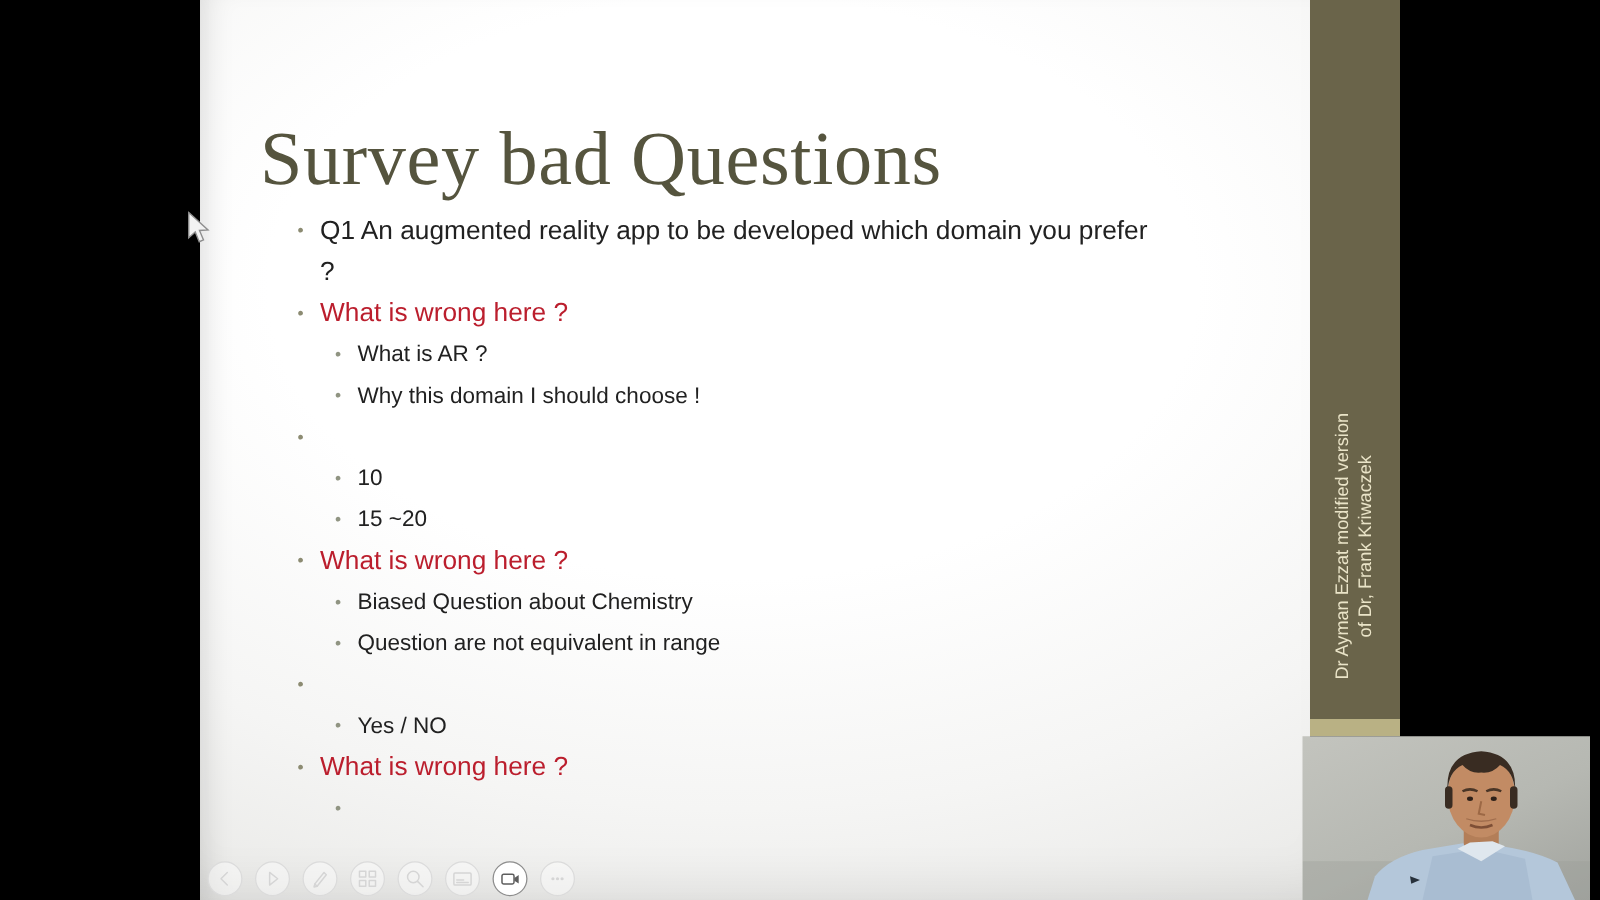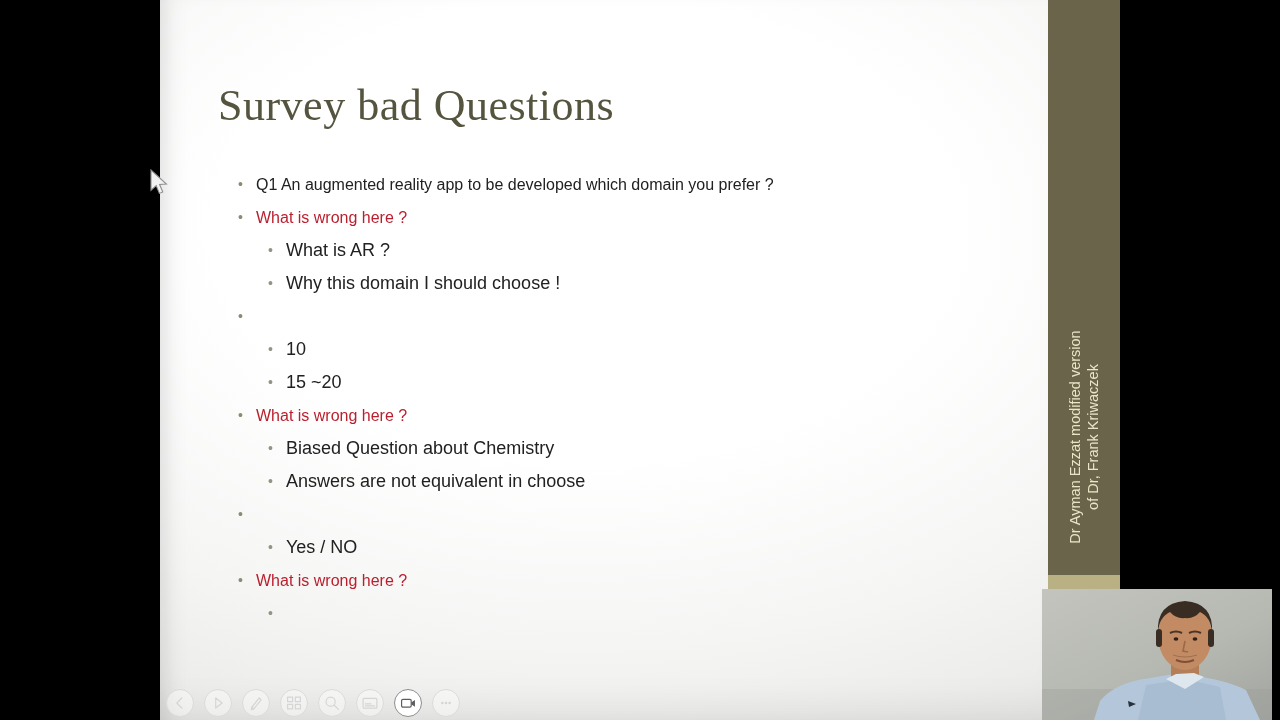--- a/index.html
+++ b/index.html
@@ -8,33 +8,33 @@
     background:#000;
     font-family:"Liberation Sans", sans-serif;
   }
   
   .slide{
     position:absolute;left:160px;top:0;width:888px;height:720px;
     background:radial-gradient(ellipse 110% 85% at 48% 32%, #ffffff 38%, #f5f5f4 68%, #eaeae8 90%, #e2e2e0 100%);
     box-shadow:inset 20px 0 24px -16px rgba(0,0,0,0.12), inset 0 -34px 38px -22px rgba(0,0,0,0.07);
   }
   .slide-title{
-    position:absolute;left:58px;top:52px;
+    position:absolute;left:48px;top:52px;
     font-family:"Liberation Serif", serif;
-    font-size:44px;line-height:1.15;font-weight:400;
+    font-size:61px;line-height:1.15;font-weight:400;
     color:var(--c-title,#55543e);
     letter-spacing:0.5px;white-space:nowrap;
   }
   .bullet-list{position:absolute;left:78px;top:168px;width:730px;}
   .bullet-item{display:flex;line-height:33px;color:var(--c-body_text,#212121);}
   .bullet-item .dot{
     flex:0 0 18px;font-size:14px;line-height:33px;
     color:var(--c-bullet_l1,#8c8b72);
   }
-  .bullet-item .btxt{font-size:16px;max-width:672px;}
+  .bullet-item .btxt{font-size:21px;max-width:672px;}
   .bullet-item.level2{padding-left:30px;}
   .bullet-item.level2 .dot{color:var(--c-bullet_l2,#909482);}
   .bullet-item.level2 .btxt{font-size:18px;}
   .bullet-item.red .btxt{color:var(--c-red_text,#bb1e2d);}
   
   .toolbar{position:absolute;left:6px;bottom:3px;display:flex;gap:10px;}
   .tb-btn{
     width:28px;height:28px;border-radius:50%;
     border:1.2px solid #dbdbdb;color:#d5d5d5;background:rgba(255,255,255,0.45);
     display:flex;align-items:center;justify-content:center;padding:0;cursor:pointer;
@@ -105,21 +105,21 @@
       <div class="bullet-item level1 red">
         <span class="dot">•</span>
         <span class="btxt">What is wrong here ?</span>
       </div>
       <div class="bullet-item level2">
         <span class="dot">•</span>
         <span class="btxt">Biased Question about Chemistry</span>
       </div>
       <div class="bullet-item level2">
         <span class="dot">•</span>
-        <span class="btxt">Answers are not equivalent in choose</span>
+        <span class="btxt">Question are not equivalent in range</span>
       </div>
       <div class="bullet-item level1">
         <span class="dot">•</span>
       </div>
       <div class="bullet-item level2">
         <span class="dot">•</span>
         <span class="btxt">Yes / NO</span>
       </div>
       <div class="bullet-item level1 red">
         <span class="dot">•</span>

